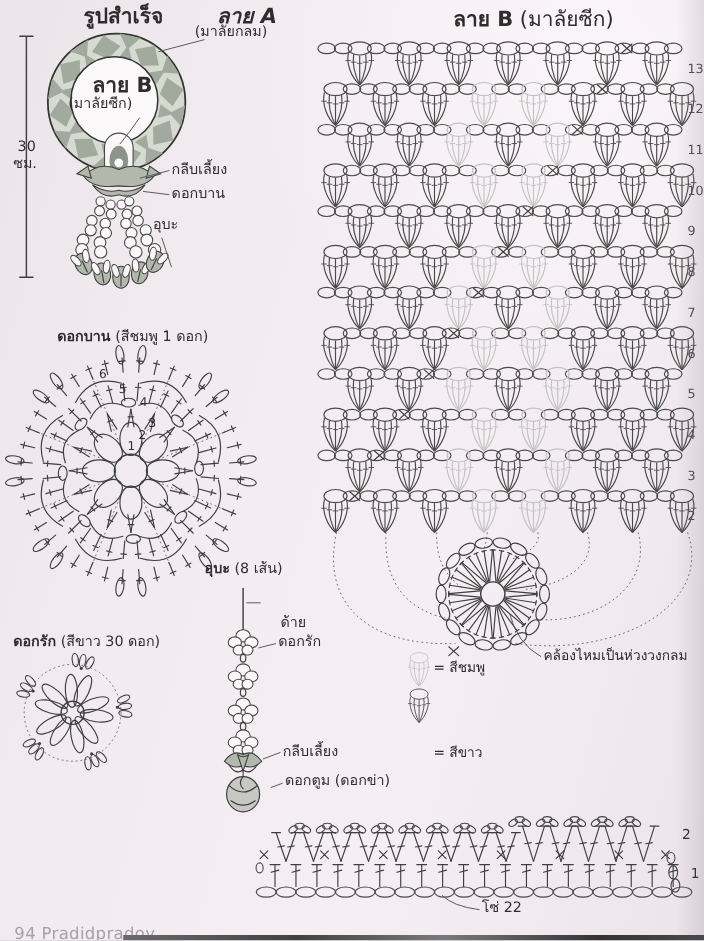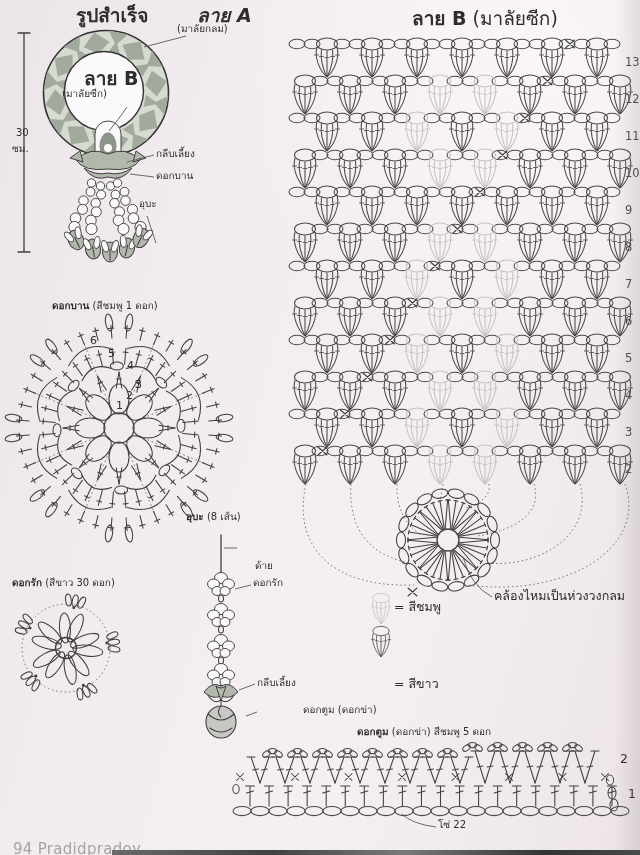--- a/index.html
+++ b/index.html
@@ -4,21 +4,21 @@
 <style>
   html,body{margin:0;padding:0;background:#d8d3d6;}
   .page{
     position:relative;width:640px;height:855px;margin:0 auto;overflow:hidden;
     background:
       radial-gradient(120% 90% at 85% 6%, #faf5f8 0%, rgba(250,245,248,0) 42%),
       linear-gradient(105deg,#ebe4e9 0%,#f2ebf0 30%,#f5eff3 62%,#ece4e9 100%);
     font-family:"DejaVu Sans",sans-serif;color:#2e2c2d;
   }
   svg.art{position:absolute;left:0;top:0;}
-  .lbl{position:absolute;font-size:10px;line-height:1.12;white-space:nowrap;color:#2e2c2d;}
+  .lbl{position:absolute;font-size:13px;line-height:1.12;white-space:nowrap;color:#2e2c2d;}
   .b{font-weight:bold;}
   .s14{font-size:19px;} .s12{font-size:12.5px;} .s11{font-size:11px;}
   .rshade{position:absolute;right:0;top:0;bottom:0;width:26px;
     background:linear-gradient(90deg,rgba(110,100,106,0),rgba(110,100,106,.16));}
   .edgebar{position:absolute;left:112px;right:0;bottom:0;height:5px;
     background:linear-gradient(90deg,#6a6a6a,#414141 30%,#7a7a7a 55%,#333 82%,#4a4a4a);}
   .footer{position:absolute;left:13px;top:840px;font-size:15px;color:#a6a2a4;letter-spacing:.3px;}
   
   .ink{stroke:var(--c-ink,#3f3f3f);fill:none;stroke-width:1.05;stroke-linecap:round;}
   .ink2{stroke:var(--c-ink,#3f3f3f);fill:none;stroke-width:1.3;stroke-linecap:round;}
@@ -1063,26 +1063,22 @@
     <span>(สีขาว 30 ดอก)</span>
   </div>
 
   <div class="lbl" style="left:186px;top:511px;">
     <span class="b">อุบะ</span>
     <span>(8 เส้น)</span>
   </div>
   <div class="lbl" style="left:239px;top:560px;margin-left:16px;">ด้าย</div>
   <div class="lbl" style="left:253px;top:577px;">ดอกรัก</div>
   <div class="lbl" style="left:257px;top:677px;">กลีบเลี้ยง</div>
-  <div class="lbl" style="left:259px;top:704px;margin-left:44px;">ดอกตูม (ดอกข่า)</div>
-
-  <div class="lbl" style="left:357px;top:726px;">
-    <span class="b">ดอกตูม</span>
-    <span>(ดอกข่า) สีชมพู 5 ดอก</span>
-  </div>
+  <div class="lbl" style="left:259px;top:704px;">ดอกตูม (ดอกข่า)</div>
+
   <div class="lbl" style="left:438px;top:819px;">โซ่ 22</div>
   <span class="lbl s12" style="left:620px;top:752px;">2</span>
   <span class="lbl s12" style="left:628px;top:787px;">1</span>
 
   <div class="footer">94 Pradidpradoy</div>
   <div class="rshade"></div>
   <div class="edgebar"></div>
 </div>
 
 </body></html>

